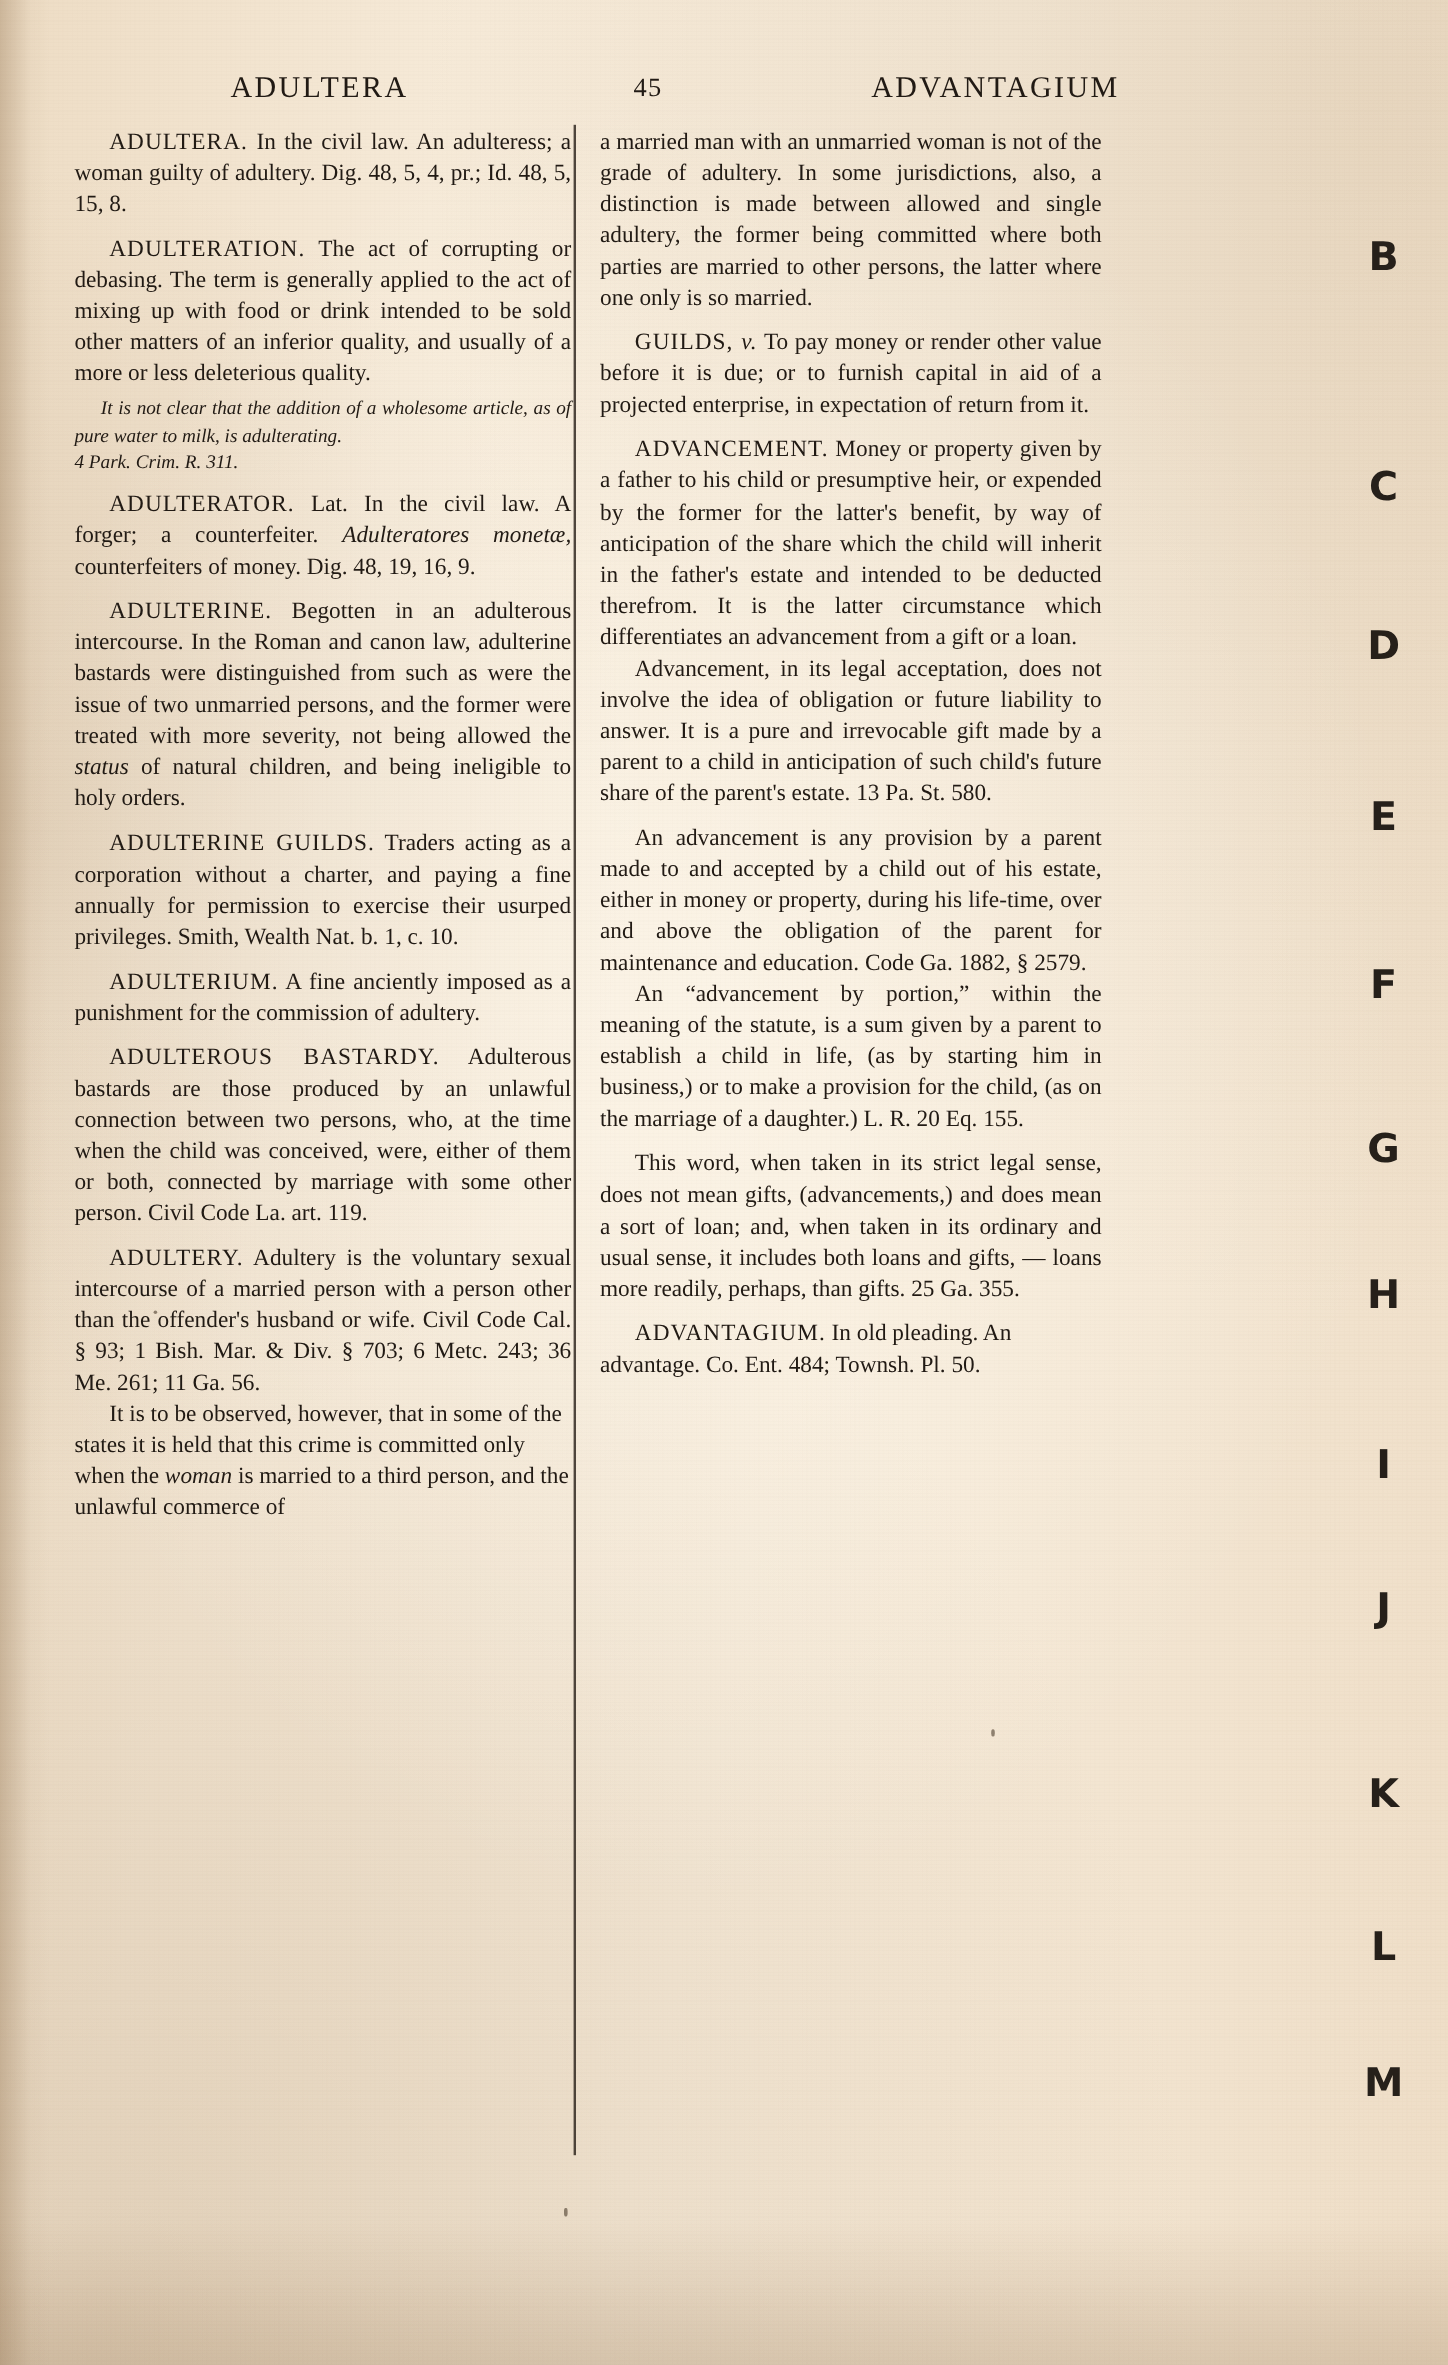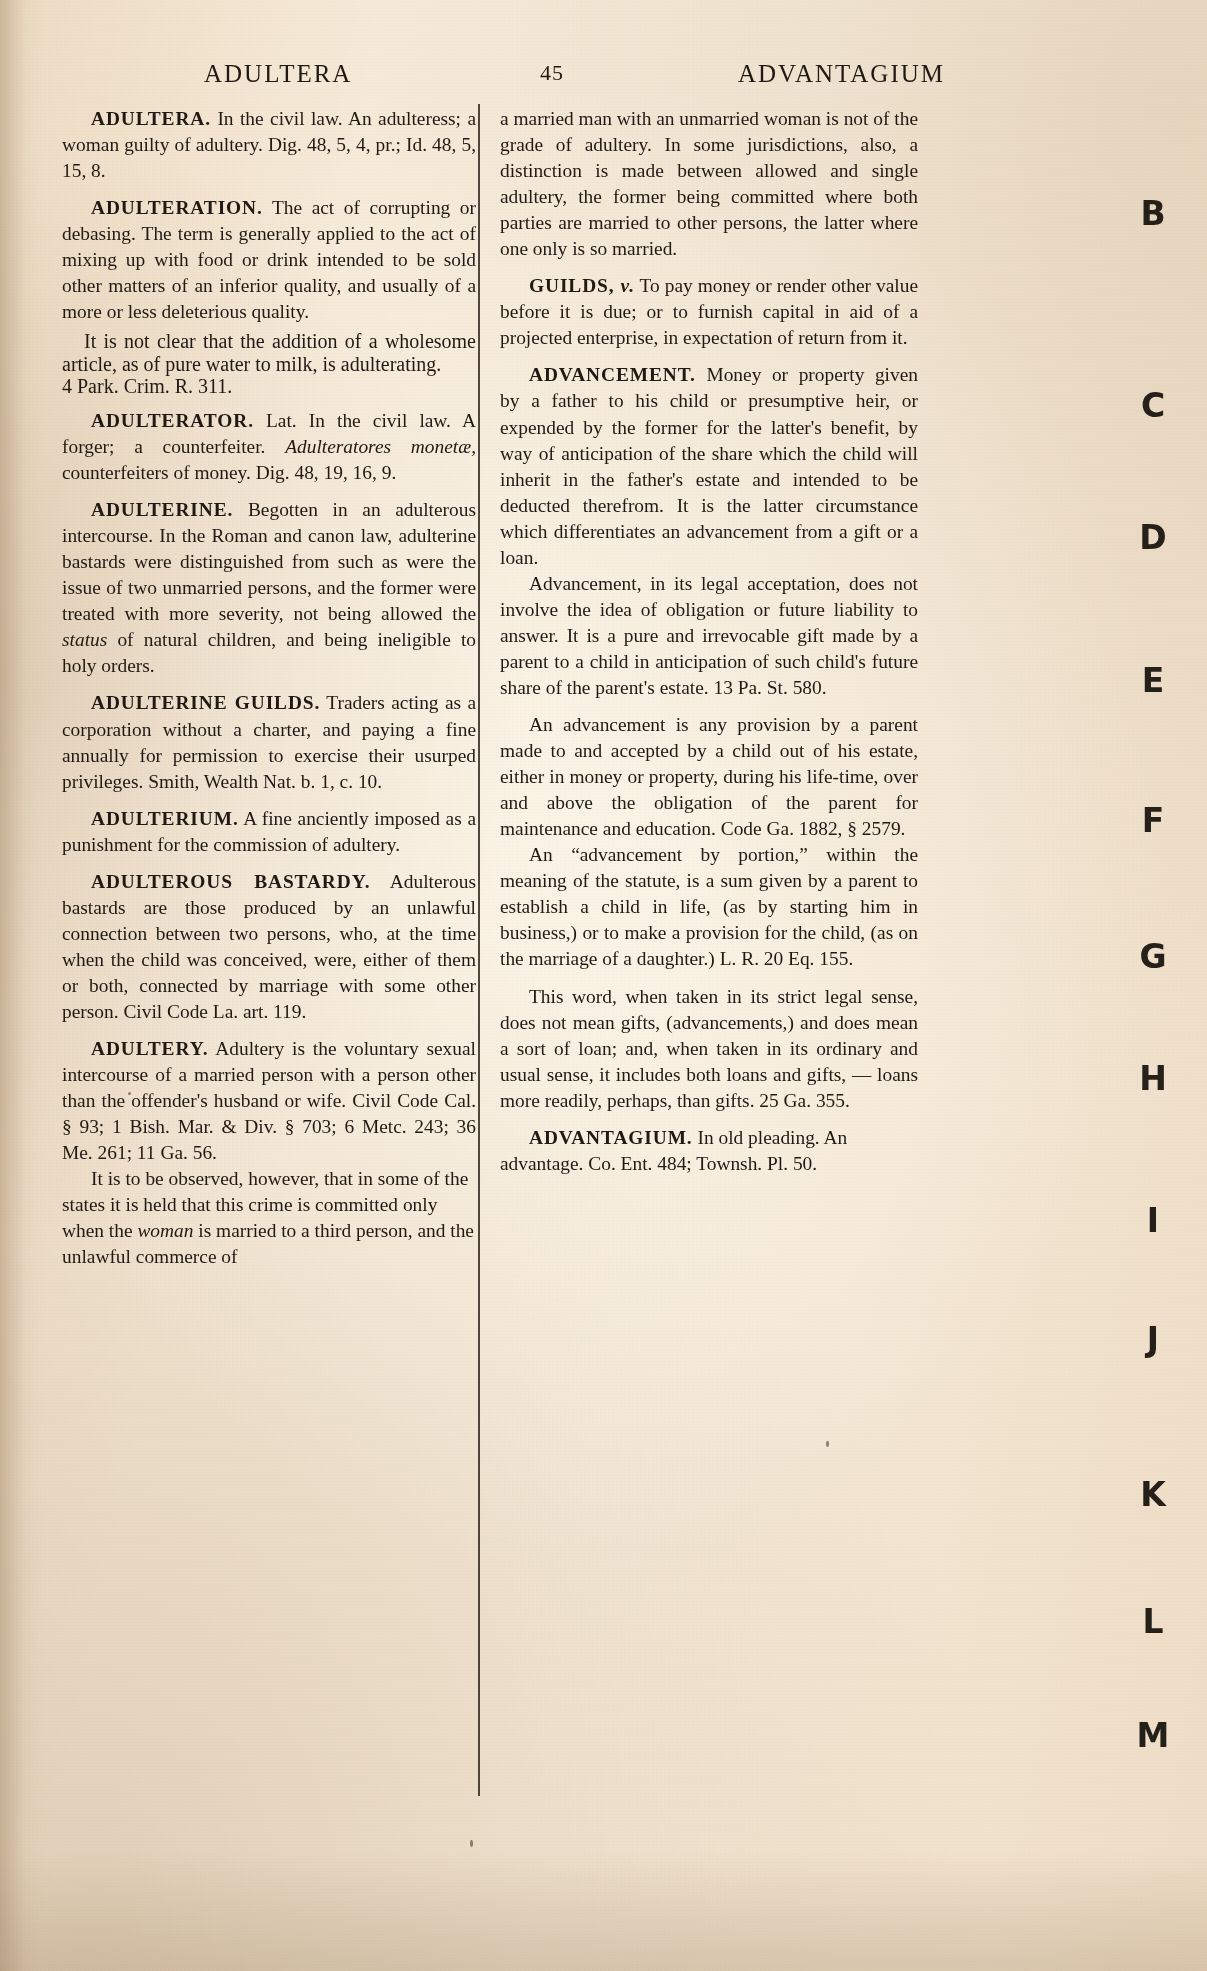--- a/index.html
+++ b/index.html
@@ -53,21 +53,21 @@
 
   .page {
     position: absolute;
     inset: 0;
   }
 
   
   .runhead {
     position: absolute;
     top: 60px;
-    left: 16px;
+    left: 4px;
     right: 0;
     height: 30px;
     display: flex;
     align-items: baseline;
     pointer-events: none;
     font-family: Liberation Serif, serif;
   }
   .runhead .rh-left {
     position: absolute;
     left: 188px;
@@ -129,32 +129,33 @@
     text-indent: 0;
     text-align: justify;
   }
   p.last {
     text-align: left;
   }
   .gap { height: 11px; }
   .gap-sm { height: 5px; }
 
   .hw {
-    font-weight: 700;
+    font-weight: 400;
     letter-spacing: 0.9px;
   }
   .it { font-style: italic; }
 
   
   .note {
-    font-size: 20px;
+    font-size: 16px;
     line-height: 22.2px;
     text-indent: 22px;
     margin: 0;
     text-align: justify;
+    font-style: italic;
   }
   .note.flushn { text-indent: 0; text-align: left; }
 
   
   .thumb {
     position: absolute;
     right: 22px;
     width: 64px;
     text-align: center;
     font-family: "DejaVu Sans", "Liberation Sans", sans-serif;

